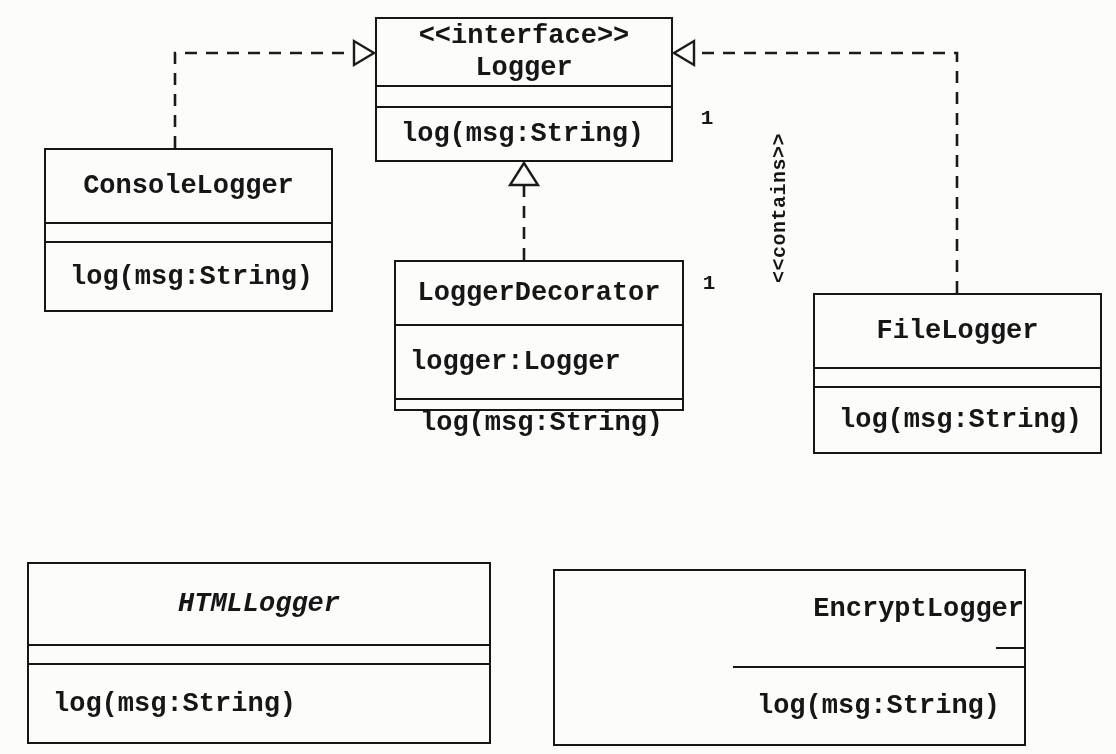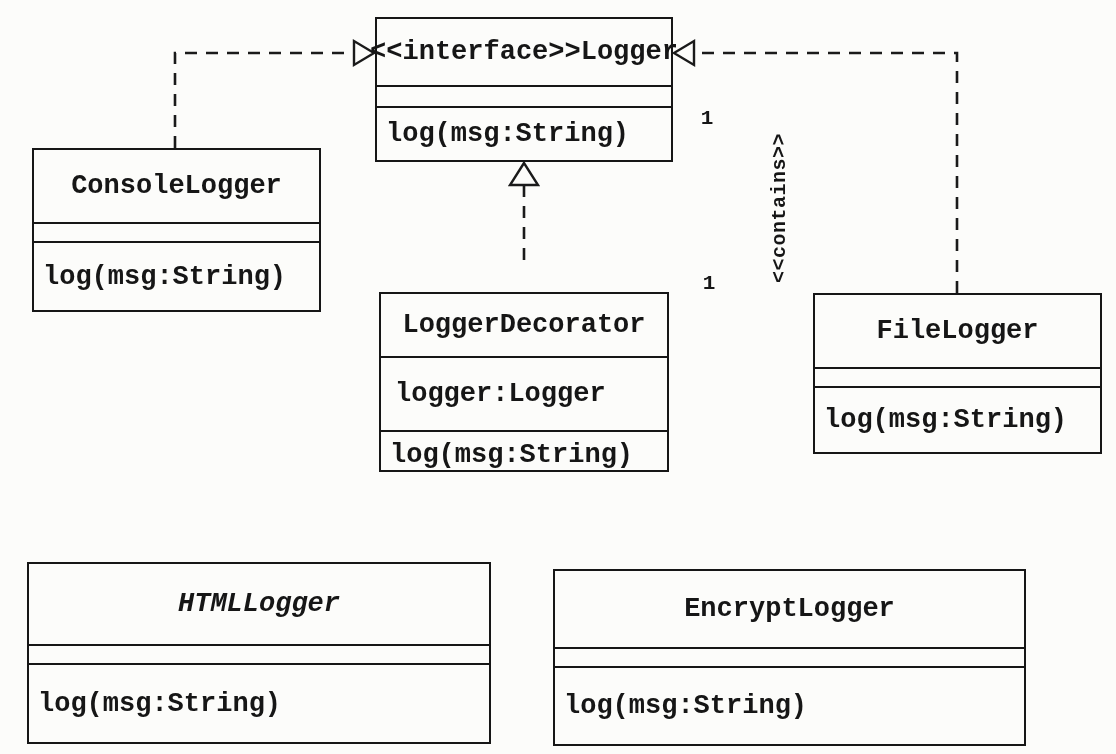--- a/index.html
+++ b/index.html
@@ -38,68 +38,68 @@
     position: absolute;
     box-sizing: border-box;
     background: #fcfcfa;
     border: 2.6px solid #161616;
     display: flex;
     flex-direction: column;
     font-size: 27px;
   }
   .uml-head {
     display: flex;
-    flex-direction: row;
+    flex-direction: column;
     justify-content: center;
     align-items: center;
     text-align: center;
     flex: none;
   }
   .uml-head .line { line-height: 32px; }
   .uml-attrs {
     flex: none;
     border-top: 2.6px solid #161616;
     display: flex;
     align-items: center;
     padding: 0 14px;
     box-sizing: border-box;
   }
   .uml-methods {
     flex: 1;
     border-top: 2.6px solid #161616;
     display: flex;
     flex-direction: column;
     justify-content: center;
-    padding: 2px 9px;
+    padding: 2px 24px;
     box-sizing: border-box;
   }
   .mrow { line-height: 42px; white-space: nowrap; }
 
   
   #box-logger          { left: 375px; top: 17px;  width: 298px; height: 145px; }
   #box-logger .uml-head { height: 66px; }
   #box-logger .uml-attrs { height: 21px; }
 
-  #box-console         { left: 32px;  top: 148px; width: 289px; height: 164px; }
+  #box-console         { left: 44px;  top: 148px; width: 289px; height: 164px; }
   #box-console .uml-head { height: 72px; }
   #box-console .uml-attrs { height: 19px; }
 
-  #box-decorator       { left: 379px; top: 260px; width: 290px; height: 180px; margin-top: 32px; }
+  #box-decorator       { left: 394px; top: 260px; width: 290px; height: 151px; }
   #box-decorator .uml-head { height: 62px; }
   #box-decorator .uml-attrs { height: 74px; }
 
   #box-file            { left: 813px; top: 293px; width: 289px; height: 161px; }
   #box-file .uml-head { height: 72px; border-radius: 26px; }
   #box-file .uml-attrs { height: 19px; }
 
   #box-html            { left: 27px;  top: 562px; width: 464px; height: 182px; }
   #box-html .uml-head { height: 80px; font-style: italic; }
   #box-html .uml-attrs { height: 19px; }
 
-  #box-encrypt         { left: 553px; top: 569px; width: 473px; height: 177px; }
+  #box-encrypt         { left: 553px; top: 569px; width: 473px; height: 177px; align-items: flex-end; }
   #box-encrypt .uml-head { height: 76px; }
   #box-encrypt .uml-attrs { height: 19px; }
 
   .edge-label {
     position: absolute;
     font-size: 21px;
     font-weight: bold;
     white-space: nowrap;
     transform: translate(-50%, -50%);
   }

